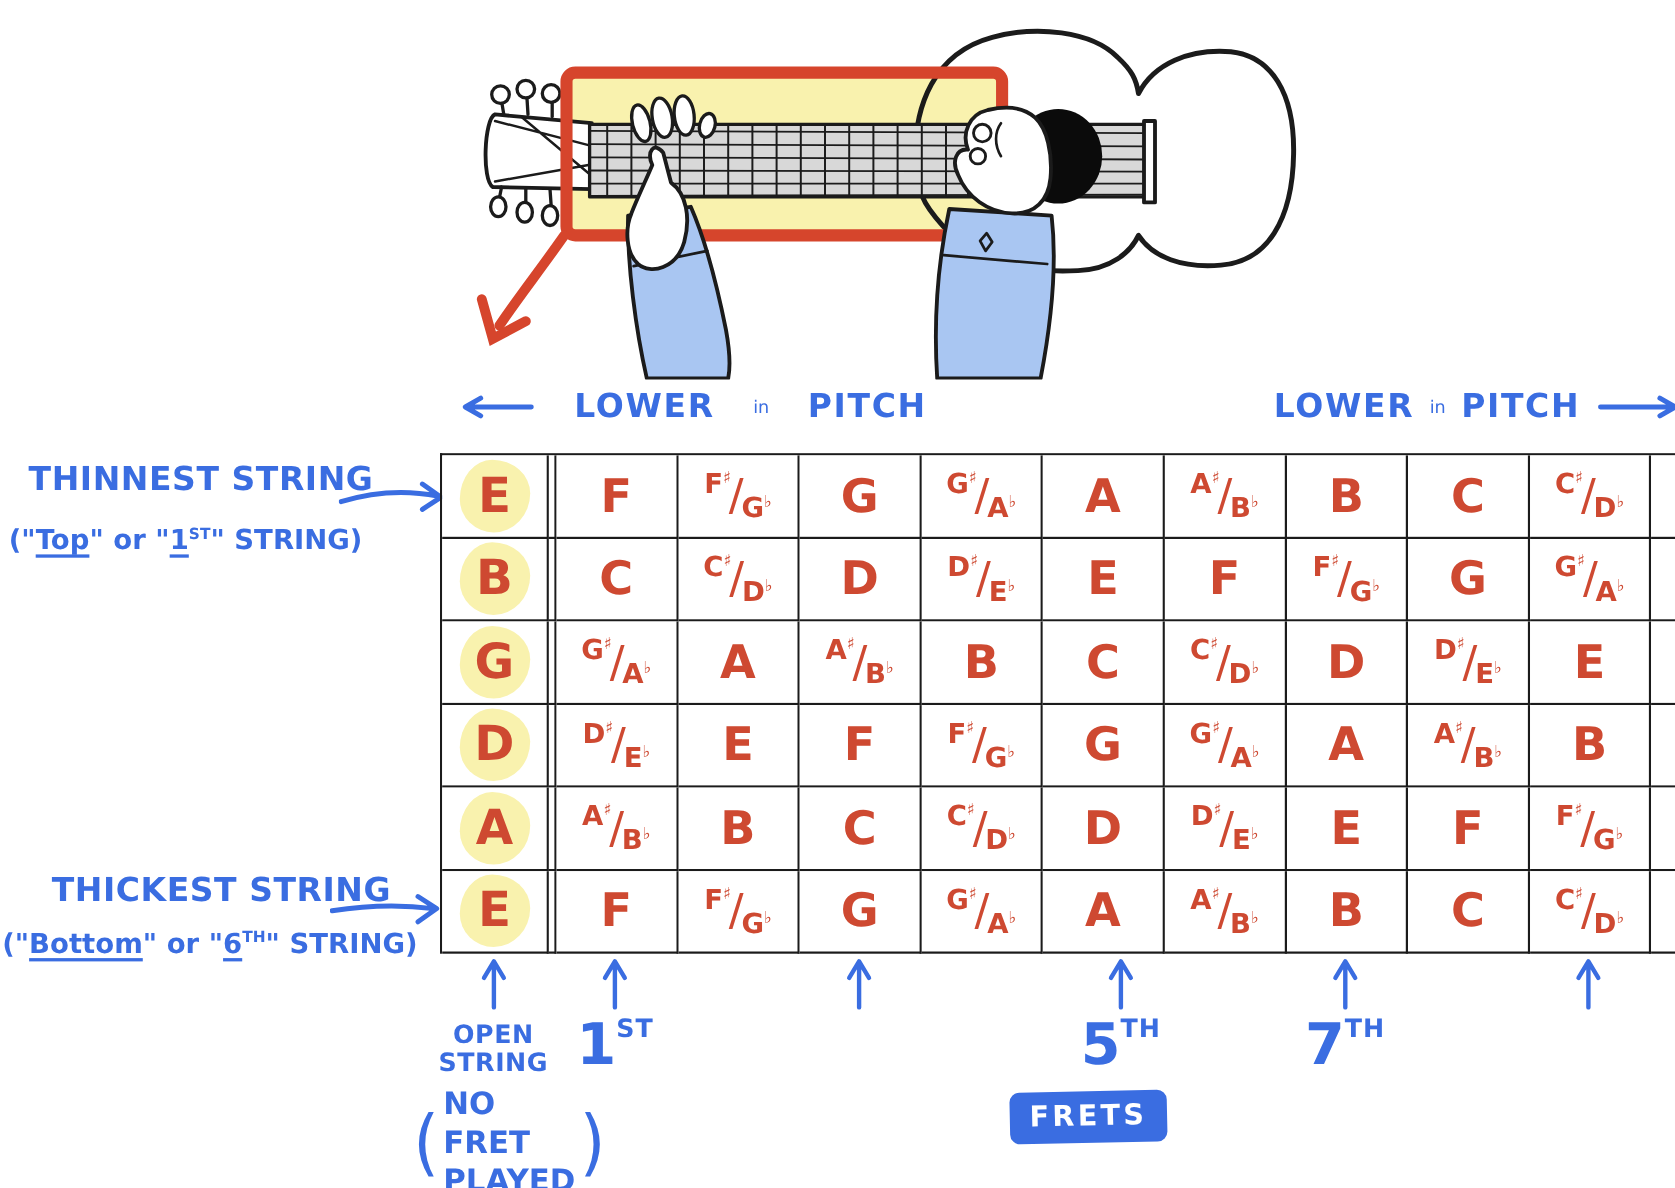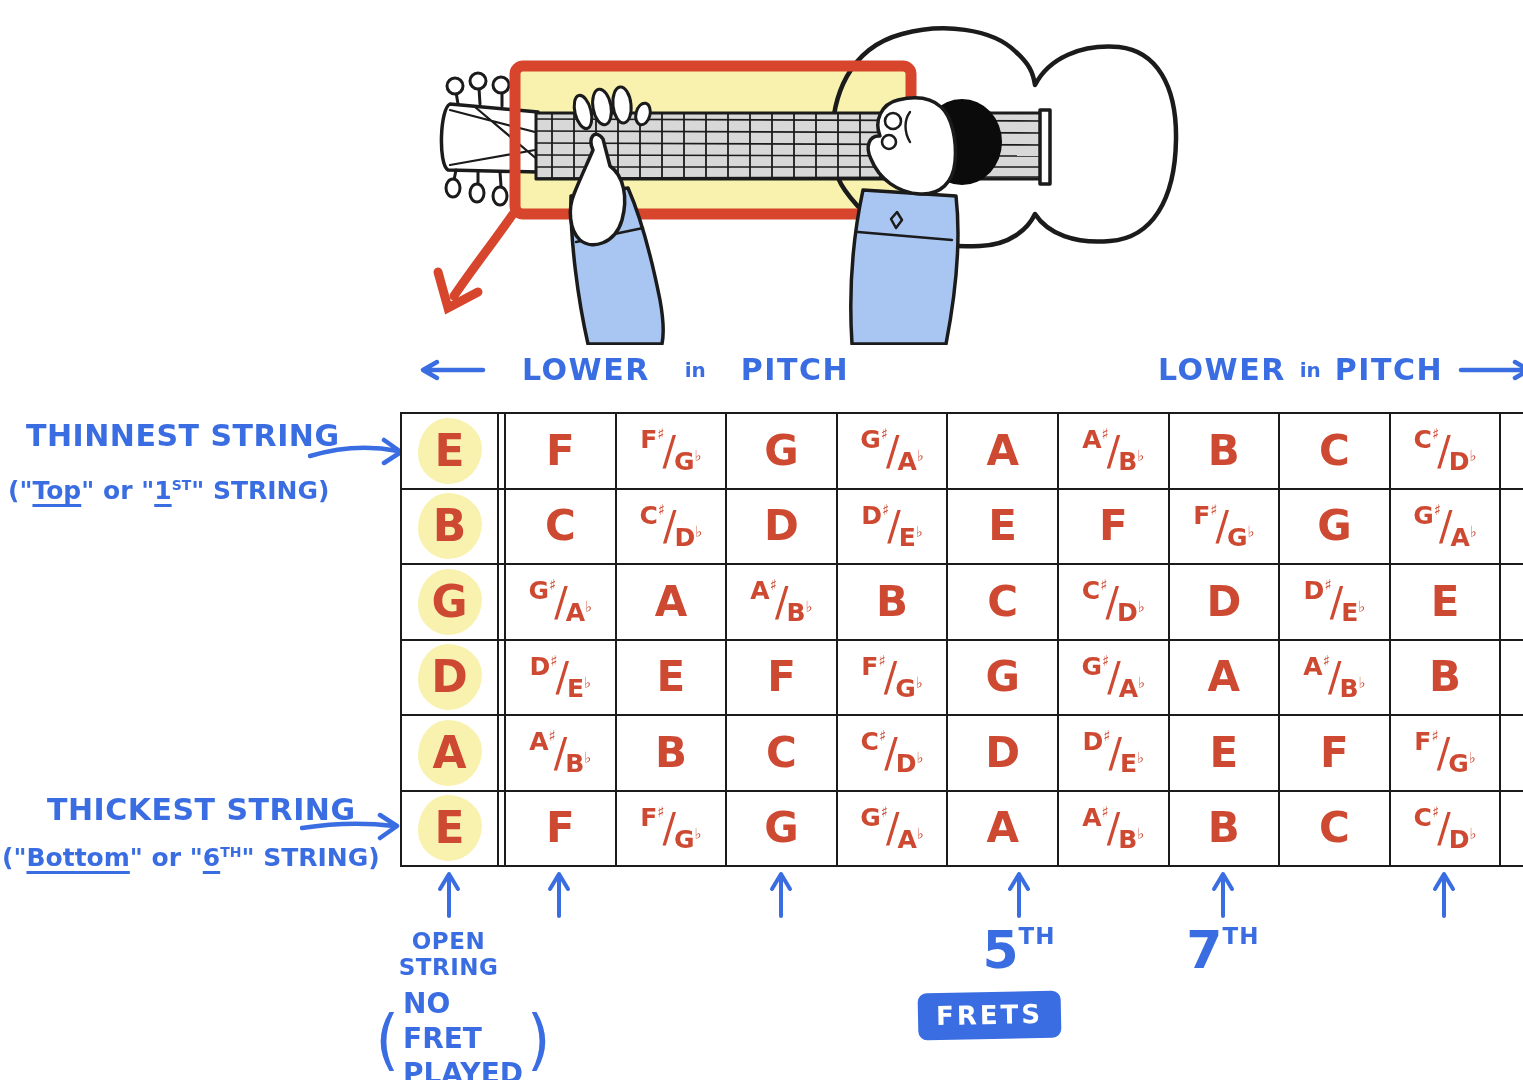--- a/index.html
+++ b/index.html
@@ -12,21 +12,21 @@
   }
   html,body{margin:0;padding:0;background:#fff;}
   body{
     width:1523px;height:1080px;position:relative;overflow:hidden;
     font-family:"DejaVu Sans","Liberation Sans",sans-serif;
   }
 
   
   .pitch-label{position:absolute;top:352px;display:flex;align-items:center;gap:14px;color:var(--blue);}
   .pitch-label .word{font-size:30px;font-weight:bold;letter-spacing:1.5px;}
-  .pitch-label .small{font-size:20px;font-weight:bold;letter-spacing:0;}
+  .pitch-label .small{font-size:16px;font-weight:normal;letter-spacing:0;}
   #pitch-lower{left:415px;gap:35px;}
   #pitch-higher{left:1158px;}
 
   
   .ann-title{position:absolute;color:var(--blue);font-size:30px;font-weight:bold;letter-spacing:.5px;white-space:nowrap;}
   .ann-sub{position:absolute;color:var(--blue);font-size:25px;font-weight:bold;white-space:nowrap;}
   .ann-sub .u{text-decoration:underline;text-decoration-thickness:2.5px;text-underline-offset:5px;}
   .ann-sub sup{font-size:14px;}
   #thinnest-title{left:26px;top:418px;}
   #thinnest-sub{left:8px;top:476px;}
@@ -536,20 +536,21 @@
       </svg>
       <div class="mlines">
         <div>OPEN</div>
         <div>STRING</div>
       </div>
     </div>
     <div class="marker" style="left: 489.3px;">
       <svg class="up-arrow" width="26" height="48" viewBox="0 0 24 48">
         <path d="M12,46 L12,8 M3,19 L12,4 L21,19"></path>
       </svg>
+      <div class="mnum">1<sup>ST</sup></div>
     </div>
     <div class="marker" style="left: 710.5px;">
       <svg class="up-arrow" width="26" height="48" viewBox="0 0 24 48">
         <path d="M12,46 L12,8 M3,19 L12,4 L21,19"></path>
       </svg>
     </div>
     <div class="marker" style="left: 949px;">
       <svg class="up-arrow" width="26" height="48" viewBox="0 0 24 48">
         <path d="M12,46 L12,8 M3,19 L12,4 L21,19"></path>
       </svg>

